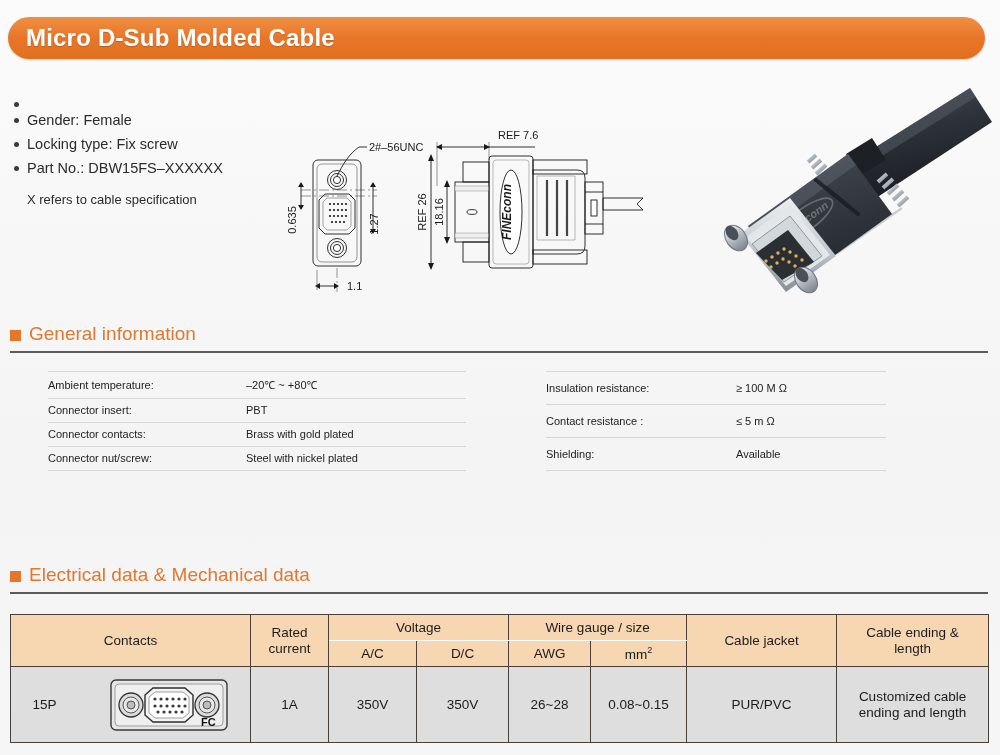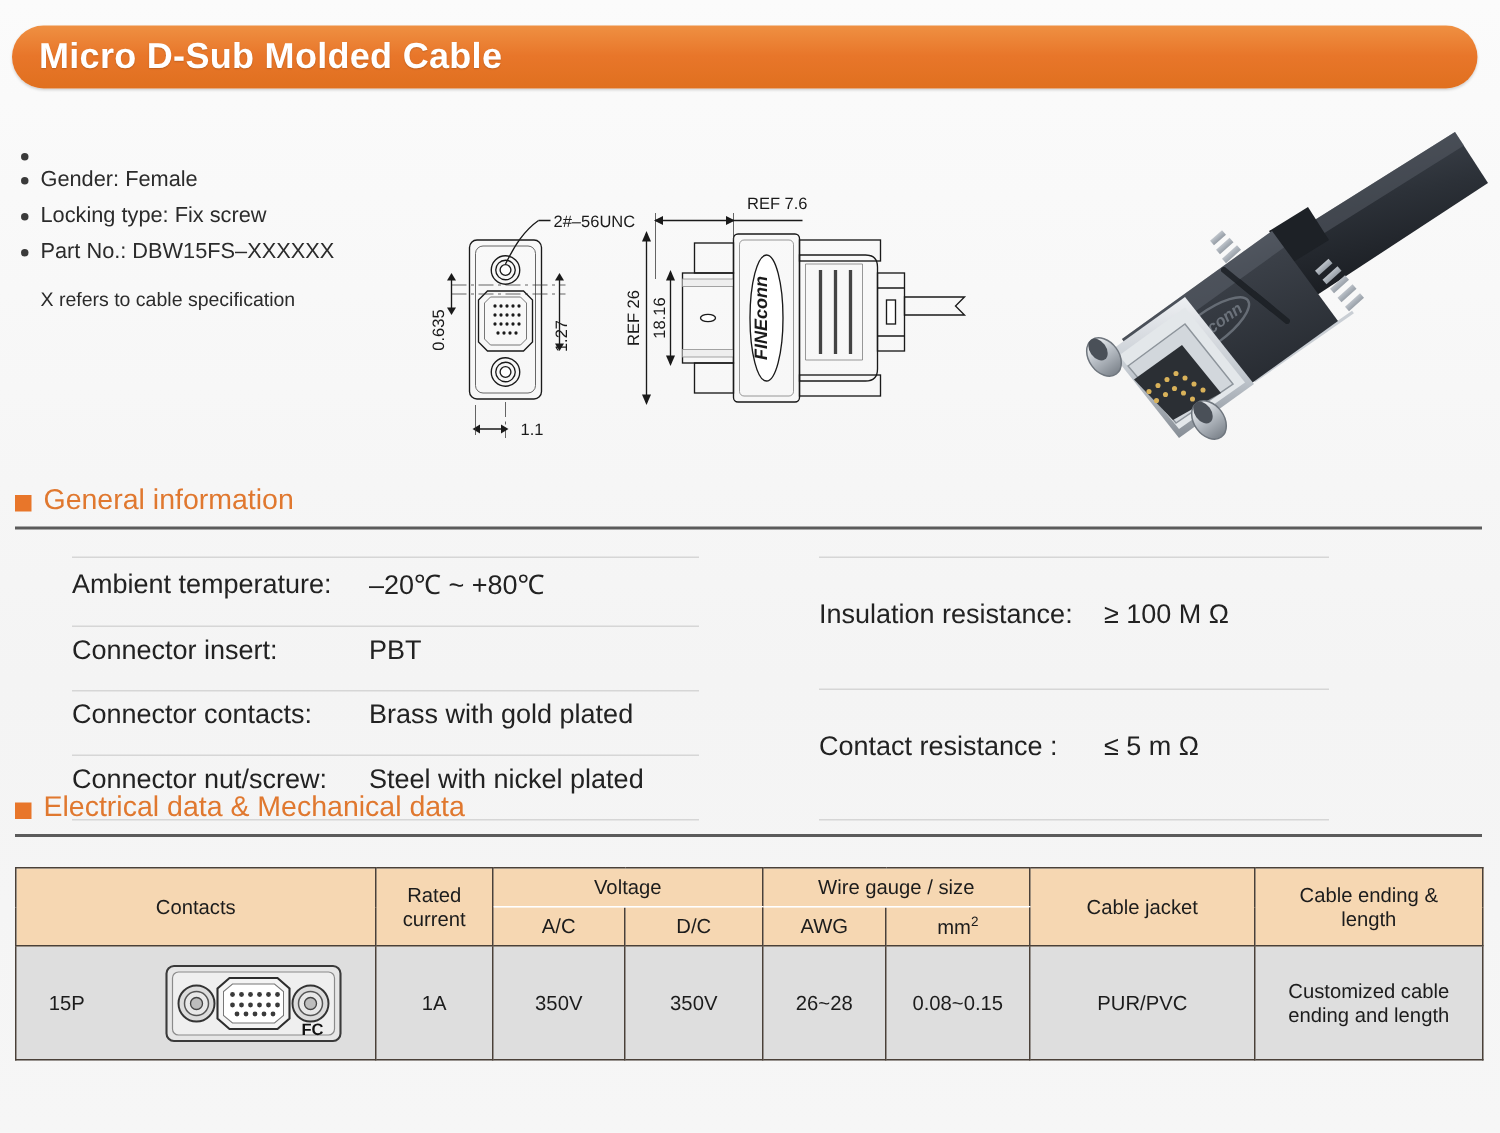--- a/index.html
+++ b/index.html
@@ -98,23 +98,23 @@
   .gi-wrap {
     display: flex;
     margin-top: 18px;
     padding-left: 38px;
   }
   .gi-table { border-collapse: collapse; }
   .gi-table tr { }
   .gi-table td {
     border-top: 1px solid #d6d6d6;
     border-bottom: 1px solid #d6d6d6;
-    font-size: 18px;
+    font-size: 11px;
     color: #222;
-    padding: 5px 0 16px 0;
+    padding: 5px 0 6px 0;
     white-space: nowrap;
     vertical-align: middle;
   }
   .gi-left  td.k { width: 198px; }
   .gi-left  td.v { width: 220px; }
   .gi-right td.k { width: 190px; }
   .gi-right td.v { width: 150px; }
   .gi-spacer { width: 80px; }
 
   
@@ -458,26 +458,30 @@
       <table class="gi-table gi-right">
         <tbody>
           <tr>
             <td class="k">Insulation resistance:</td>
             <td class="v">≥ 100 M Ω</td>
           </tr>
           <tr>
             <td class="k">Contact resistance :</td>
             <td class="v">≤ 5 m Ω</td>
           </tr>
+          <tr>
+            <td class="k">Shielding:</td>
+            <td class="v">Available</td>
+          </tr>
         </tbody>
       </table>
     </div>
   </div>
 
-  <div class="section" style="top:528px;">
+  <div class="section" style="top:564px;">
     <div class="section-head">
       <span class="section-sq"></span>
       <span class="section-title">Electrical data &amp; Mechanical data</span>
     </div>
     <div class="section-rule"></div>
 
     <table class="ed-table">
       <colgroup>
         <col style="width:240px">
           <col style="width:78px">

